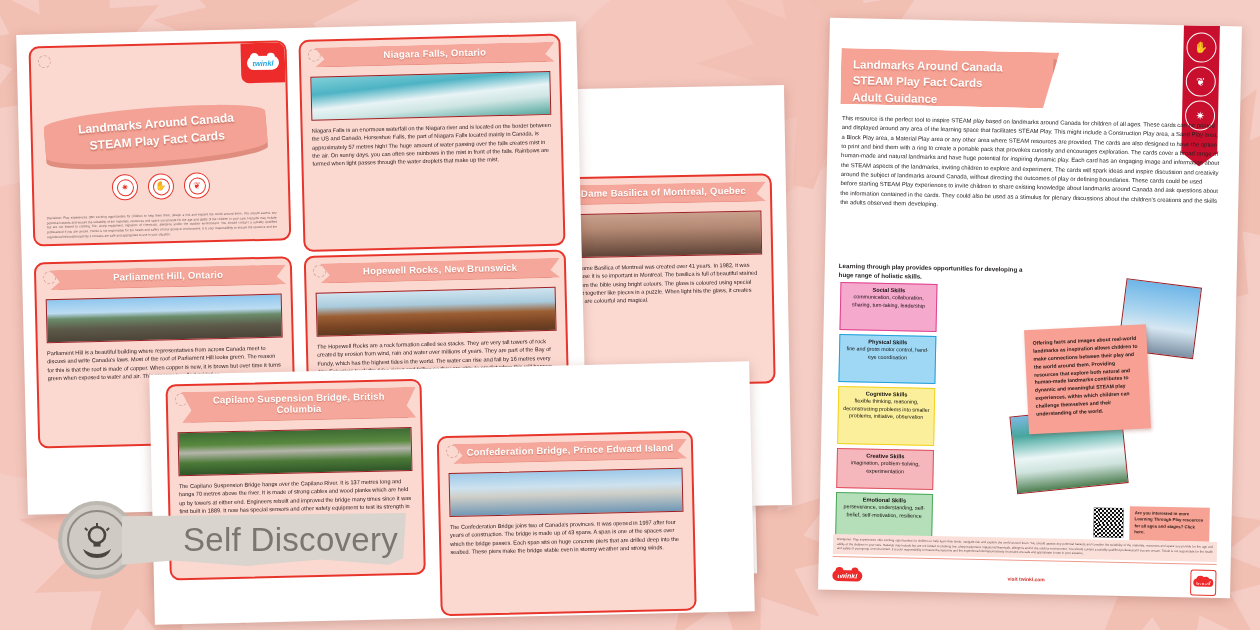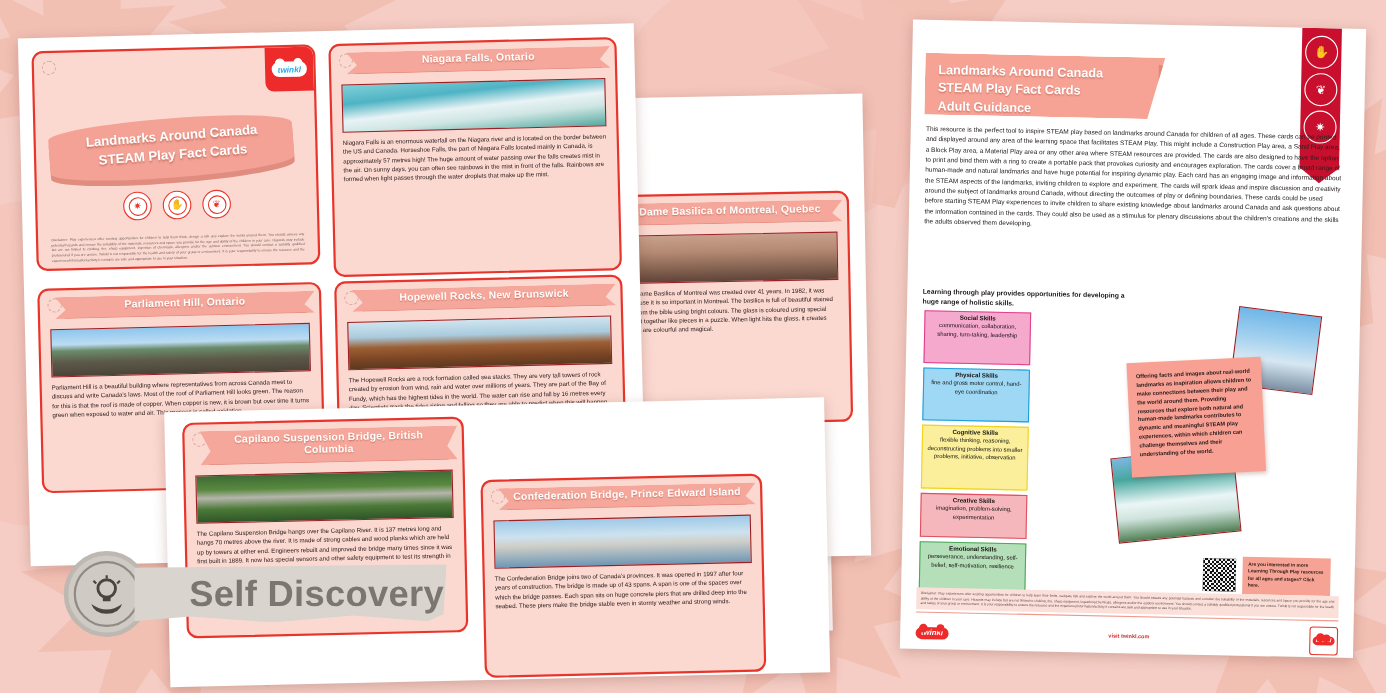--- a/index.html
+++ b/index.html
@@ -411,23 +411,24 @@
     margin-left: -14px;
     background: #d9d4cd;
     height: 54px;
     width: 290px;
     display: flex; align-items: center;
     padding-left: 50px;
     clip-path: polygon(0 6%, 100% 0, 99% 84%, 94% 96%, 70% 86%, 44% 98%, 18% 88%, 0 96%);
   }
   #wm-text {
     font-size: 33px;
-    font-weight: bold;
+    font-weight: normal;
     color: #7b7670;
     letter-spacing: .3px;
+    margin-left: 11px;
   }
 </style>
 </head>
 <body>
 
 <div id="bg">
   <div class="leaf" style="left:-40px;top:-60px;width:230px;height:230px;transform:rotate(18deg);"></div>
   <div class="leaf" style="left:150px;top:-90px;width:210px;height:210px;transform:rotate(-22deg);"></div>
   <div class="leaf" style="left:700px;top:-70px;width:260px;height:260px;transform:rotate(12deg);"></div>
   <div class="leaf" style="left:1090px;top:60px;width:240px;height:240px;transform:rotate(-14deg);"></div>

